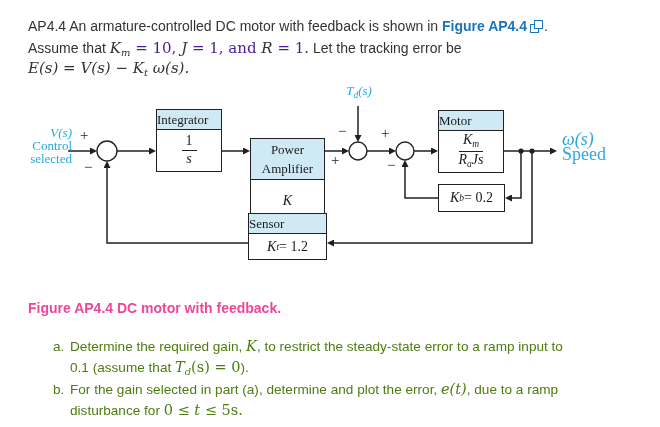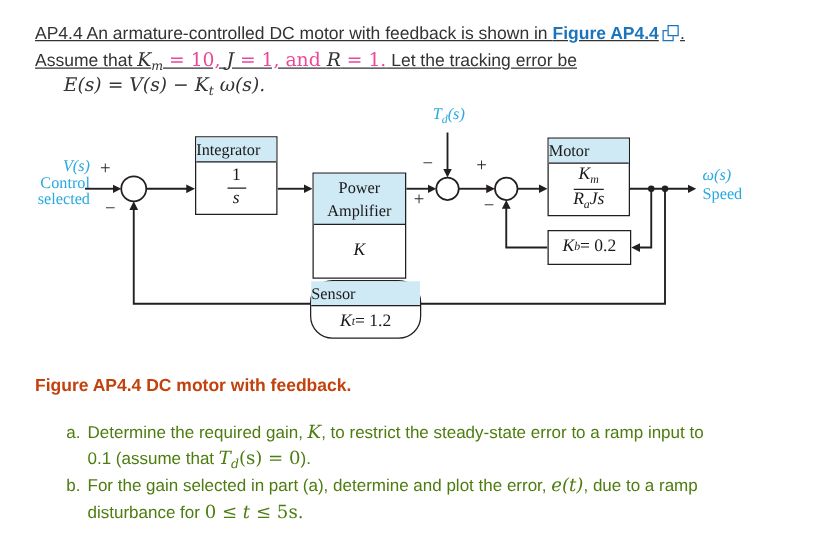--- a/index.html
+++ b/index.html
@@ -1,22 +1,22 @@
 <!DOCTYPE html>
 <html><head>
 <meta charset="utf-8">
 <style>
   html,body{margin:0;padding:0;background:#fff;}
   #page{position:relative;width:660px;height:427px;background:#ffffff;overflow:hidden;
         font-family:"Liberation Sans",sans-serif;color:#333;}
   .abs{position:absolute;}
   
-  .ptext{font-size:14px;color:#333;white-space:nowrap;text-decoration:underline;}
+  .ptext{font-size:14px;color:#333;white-space:nowrap;}
   .math{font-family:"DejaVu Serif",serif;font-style:italic;font-size:15px;color:#333;}
-  .mupright{font-family:"DejaVu Serif",serif;font-style:normal;font-size:15px;color:#ec4899;}
+  .mupright{font-family:"DejaVu Serif",serif;font-style:normal;font-size:15px;color:#4c1d95;}
   .msub{font-family:"DejaVu Serif",serif;font-style:italic;font-size:10px;vertical-align:-3px;}
   .figlink{color:#1b75bc;font-weight:bold;cursor:pointer;text-decoration:none;}
   .popup-icon{position:relative;display:inline-block;width:13px;height:13px;margin:0 1px 0 3px;vertical-align:-2px;}
   .popup-icon .sq-back{position:absolute;left:0;bottom:0;width:7px;height:7px;border:1.6px solid #1b75bc;}
   .popup-icon .sq-front{position:absolute;right:0;top:0;width:7px;height:7px;border:1.6px solid #1b75bc;background:#fff;}
   
   #wires{position:absolute;left:0;top:0;z-index:1;}
   .blk{position:absolute;z-index:2;border:1.4px solid #231f20;background:#fff;
        font-family:"Liberation Serif",serif;color:#1a1a1a;box-sizing:border-box;
        display:flex;flex-direction:column;}
@@ -28,41 +28,41 @@
             font-size:14px;font-style:italic;}
   .frac{display:inline-block;text-align:center;line-height:1.05;}
   .frac .num{display:block;border-bottom:1px solid #231f20;padding:0 4px 1px 4px;}
   .frac .den{display:block;padding-top:1px;}
   .bsub{font-size:9.5px;vertical-align:-3px;font-style:italic;}
   .bval{font-style:normal;}
   .cyan{color:#29a9e0;font-family:"Liberation Serif",serif;z-index:2;}
   .cyan .it{font-style:italic;}
   .sign{position:absolute;z-index:2;font-family:"Liberation Serif",serif;font-size:15px;color:#231f20;line-height:1;}
   
-  .caption{font-size:14px;font-weight:bold;color:#c2410c;white-space:nowrap;}
+  .caption{font-size:14px;font-weight:bold;color:#ec4899;white-space:nowrap;}
   .task{font-size:13.6px;color:#4d7c0f;white-space:nowrap;}
   .task .marker{display:inline-block;width:17px;}
   .task .tmath{font-family:"DejaVu Serif",serif;font-style:italic;font-size:14.5px;}
   .task .tupr{font-family:"DejaVu Serif",serif;font-style:normal;font-size:14.5px;}
   .task .tsub{font-family:"DejaVu Serif",serif;font-style:italic;font-size:10px;vertical-align:-3px;}
 </style>
 </head>
 <body>
 
 <div id="page">
 
   <div class="abs ptext" style="left:28px;top:18px;">
     <span>AP4.4 An armature-controlled DC motor with feedback is shown in </span><span class="figlink">Figure AP4.4</span><span class="popup-icon"><span class="sq-back"></span><span class="sq-front"></span></span><span>.</span>
   </div>
 
   <div class="abs ptext" style="left:28px;top:39px;">
     <span>Assume that </span><span class="math">K</span><span class="msub">m</span><span class="mupright"> = 10, </span><span class="math">J</span><span class="mupright"> = 1, and </span><span class="math">R</span><span class="mupright"> = 1.</span><span> Let the tracking error be</span>
   </div>
 
-  <div class="abs" style="left:28px;top:59px;margin-left:23px;">
+  <div class="abs" style="left:28px;top:59px;">
     <span class="math">E(s) = V(s) − K</span><span class="msub">t</span><span class="math"> ω(s).</span>
   </div>
 
   <svg id="wires" width="660" height="427" viewBox="0 0 660 427">
     <defs>
       <marker id="arr" markerWidth="8" markerHeight="7" refX="1" refY="3.5" orient="auto" markerUnits="userSpaceOnUse">
         <path d="M0 0 L7 3.5 L0 7 Z" fill="#231f20"></path>
       </marker>
     </defs>
     <g stroke="#231f20" stroke-width="1.5" fill="none">
@@ -100,21 +100,21 @@
   <div class="abs cyan" style="left:14px;top:126px;width:58px;text-align:right;font-size:13px;line-height:13px;">
     <div class="it">V(s)</div>
     <div>Control</div>
     <div>selected</div>
   </div>
 
   <div class="abs cyan" style="left:333px;top:84px;width:52px;text-align:center;font-size:13px;line-height:14px;">
     <span class="it">T</span><span class="it" style="font-size:9.5px;vertical-align:-3px;">d</span><span class="it">(s)</span>
   </div>
 
-  <div class="abs cyan" style="left:562px;top:132px;font-size:13px;line-height:15px;">
+  <div class="abs cyan" style="left:562px;top:132px;font-size:18px;line-height:15px;">
     <div class="it">ω(s)</div>
     <div>Speed</div>
   </div>
 
   <div class="blk" style="left:156px;top:109px;width:66px;height:63px;">
     <div class="hdr">Integrator</div>
     <div class="bdy">
       <span class="frac">
         <span class="num bval">1</span>
         <span class="den">s</span>
@@ -141,21 +141,21 @@
   </div>
 
   <div class="blk" style="left:438px;top:184px;width:67px;height:28px;">
     <div class="bdy">
       <span>K</span>
         <span class="bsub">b</span>
         <span class="bval"> = 0.2</span>
     </div>
   </div>
 
-  <div class="blk" style="left:248px;top:224px;width:89px;height:47px;border-radius:18px;">
+  <div class="blk" style="left:248px;top:213px;width:79px;height:47px;">
     <div class="hdr">Sensor</div>
     <div class="bdy">
       <span>K</span>
         <span class="bsub">t</span>
         <span class="bval"> = 1.2</span>
     </div>
   </div>
 
   <div class="abs caption" style="left:28px;top:300px;">Figure AP4.4 DC motor with feedback.</div>
 

